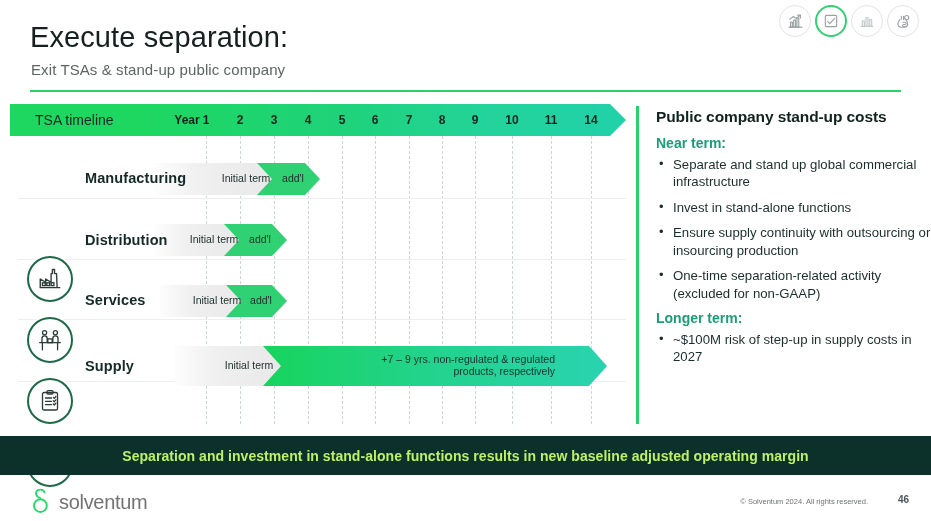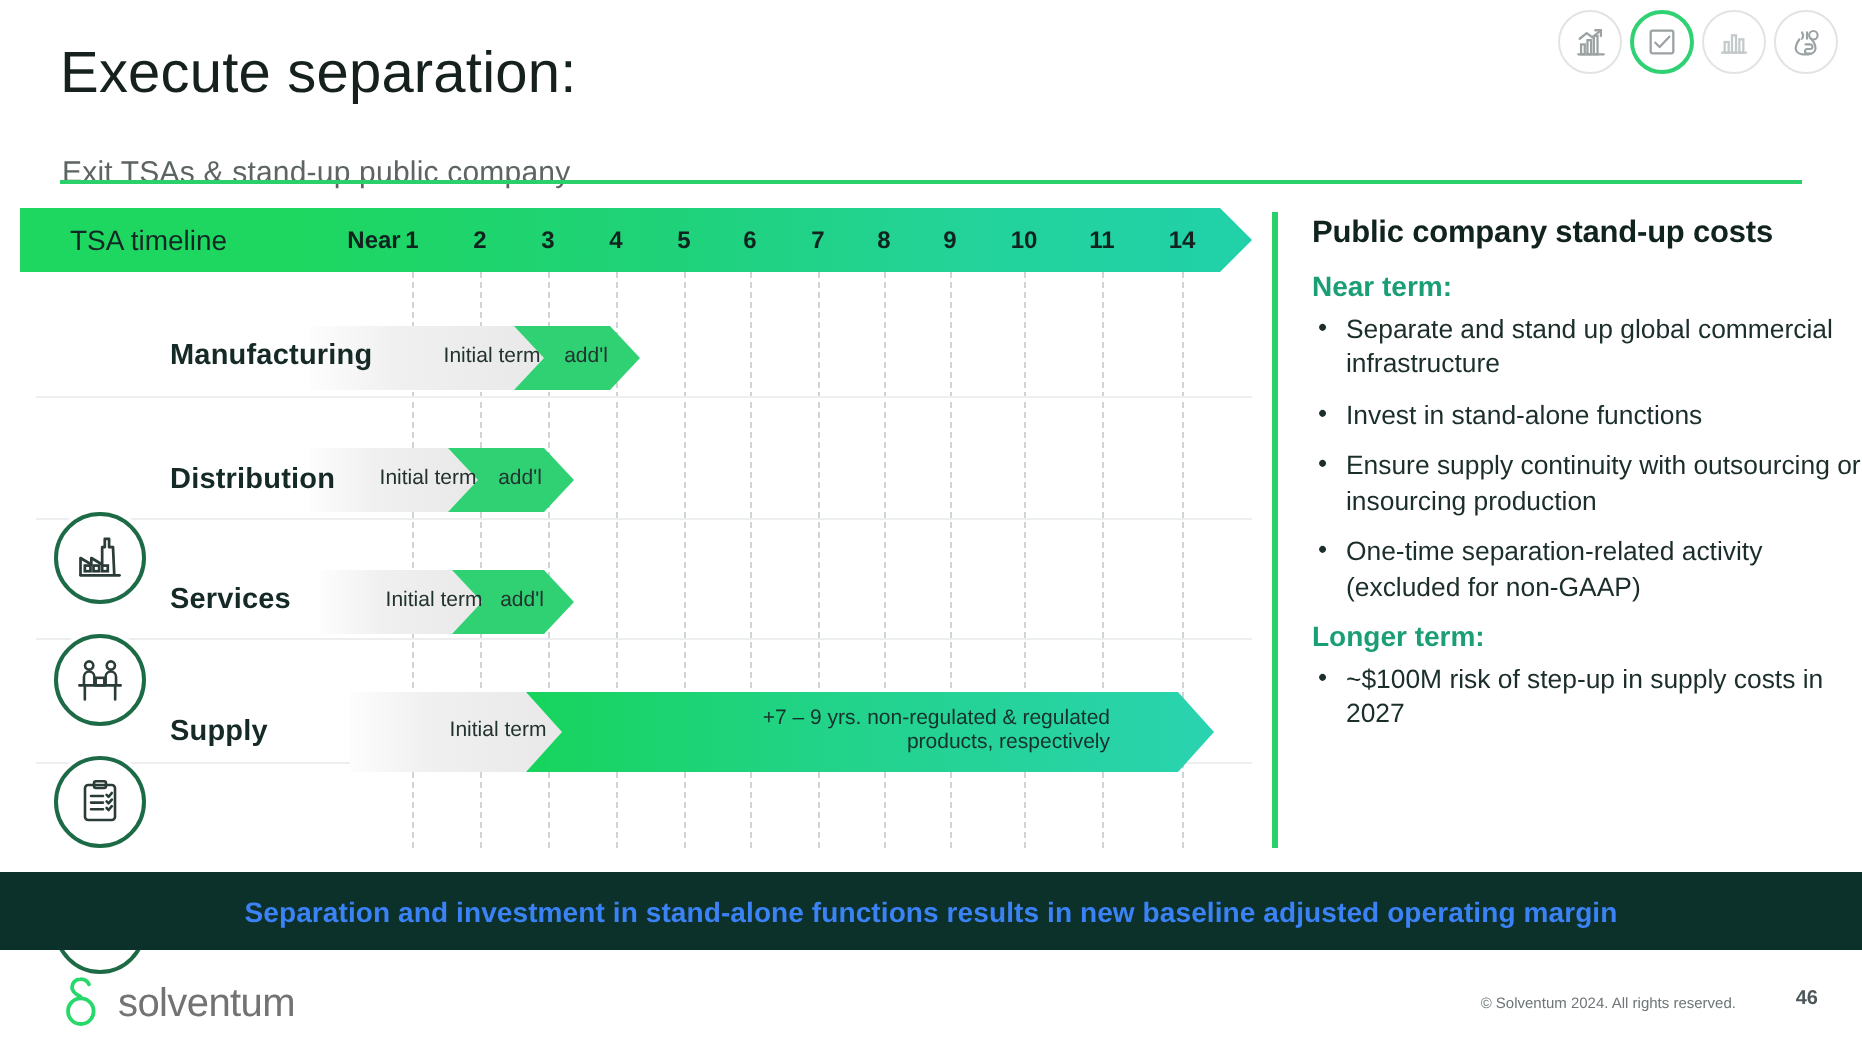--- a/index.html
+++ b/index.html
@@ -19,21 +19,21 @@
     background: #ffffff;
   }
 
   
   .title {
     position: absolute; left: 30px; top: 22px;
     font-size: 29px; font-weight: 400; color: #16211f;
     letter-spacing: 0.1px; line-height: 1.1;
   }
   .subtitle {
-    position: absolute; left: 31px; top: 78px;
+    position: absolute; left: 31px; top: 61px;
     font-size: 15px; font-weight: 400; color: #5d6563;
     letter-spacing: 0.1px;
   }
   .title-rule {
     position: absolute; left: 30px; top: 90px;
     width: 871px; height: 2px;
     background: #2ad06a;
   }
 
   
@@ -158,21 +158,21 @@
   }
 
   
   .banner {
     position: absolute; left: 0; top: 436px;
     width: 931px; height: 39px;
     background: #0c312a;
     display: flex; align-items: center; justify-content: center;
   }
   .banner-text {
-    font-size: 14px; font-weight: bold; color: #3b82f6;
+    font-size: 14px; font-weight: bold; color: #bef264;
     letter-spacing: 0.05px;
   }
 
   
   .logo-wrap {
     position: absolute; left: 30px; top: 487px;
     display: flex; align-items: center; gap: 7px;
   }
   .logo-text {
     font-size: 20px; color: #737373; letter-spacing: -0.3px; text-align: center;
@@ -228,21 +228,21 @@
         <path d="M11 13h3.2a1.6 1.6 0 0 1 0 3.2h-2a1.6 1.6 0 0 0 0 3.2H15" stroke-linecap="round"></path>
       </svg>
     </div>
   </div>
 
   <div class="tl-panel">
 
     <div class="tl-header"></div>
     <div class="tl-header-arrow"></div>
     <div class="tl-title">TSA timeline</div>
-    <div class="tl-yearlabel" style="left:157px;width:40px;">Near</div>
+    <div class="tl-yearlabel" style="left:157px;width:40px;">Year</div>
 
     <div class="tl-tick" style="left:186px;">1</div>
     <div class="tl-tick" style="left:220px;">2</div>
     <div class="tl-tick" style="left:254px;">3</div>
     <div class="tl-tick" style="left:288px;">4</div>
     <div class="tl-tick" style="left:322px;">5</div>
     <div class="tl-tick" style="left:355px;">6</div>
     <div class="tl-tick" style="left:389px;">7</div>
     <div class="tl-tick" style="left:422px;">8</div>
     <div class="tl-tick" style="left:455px;">9</div>

